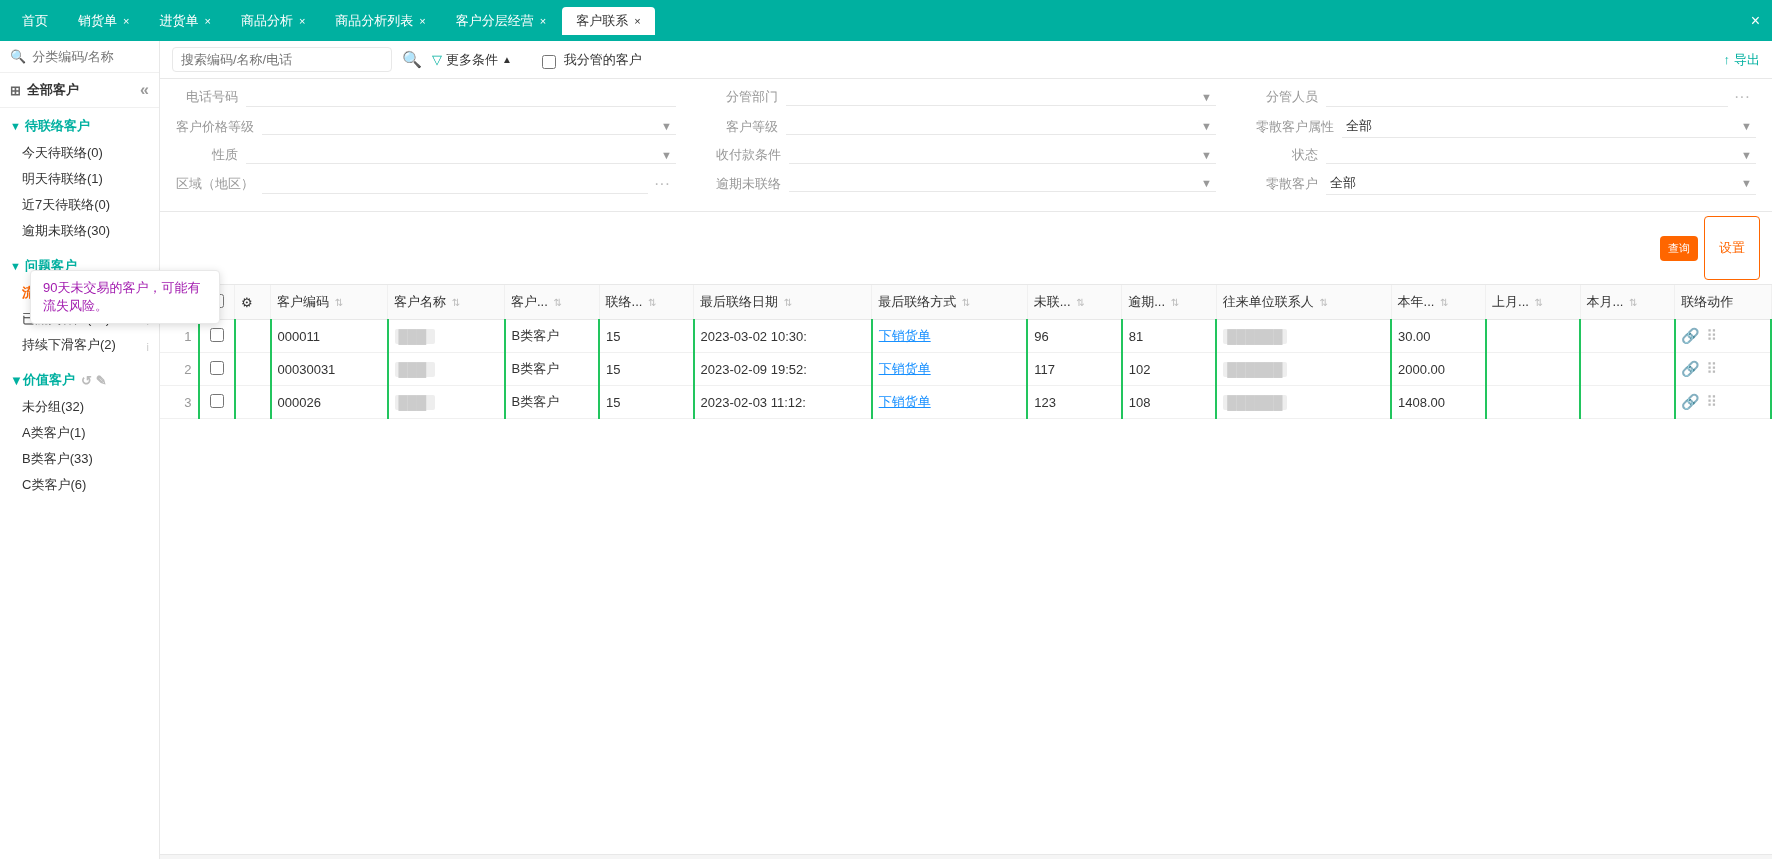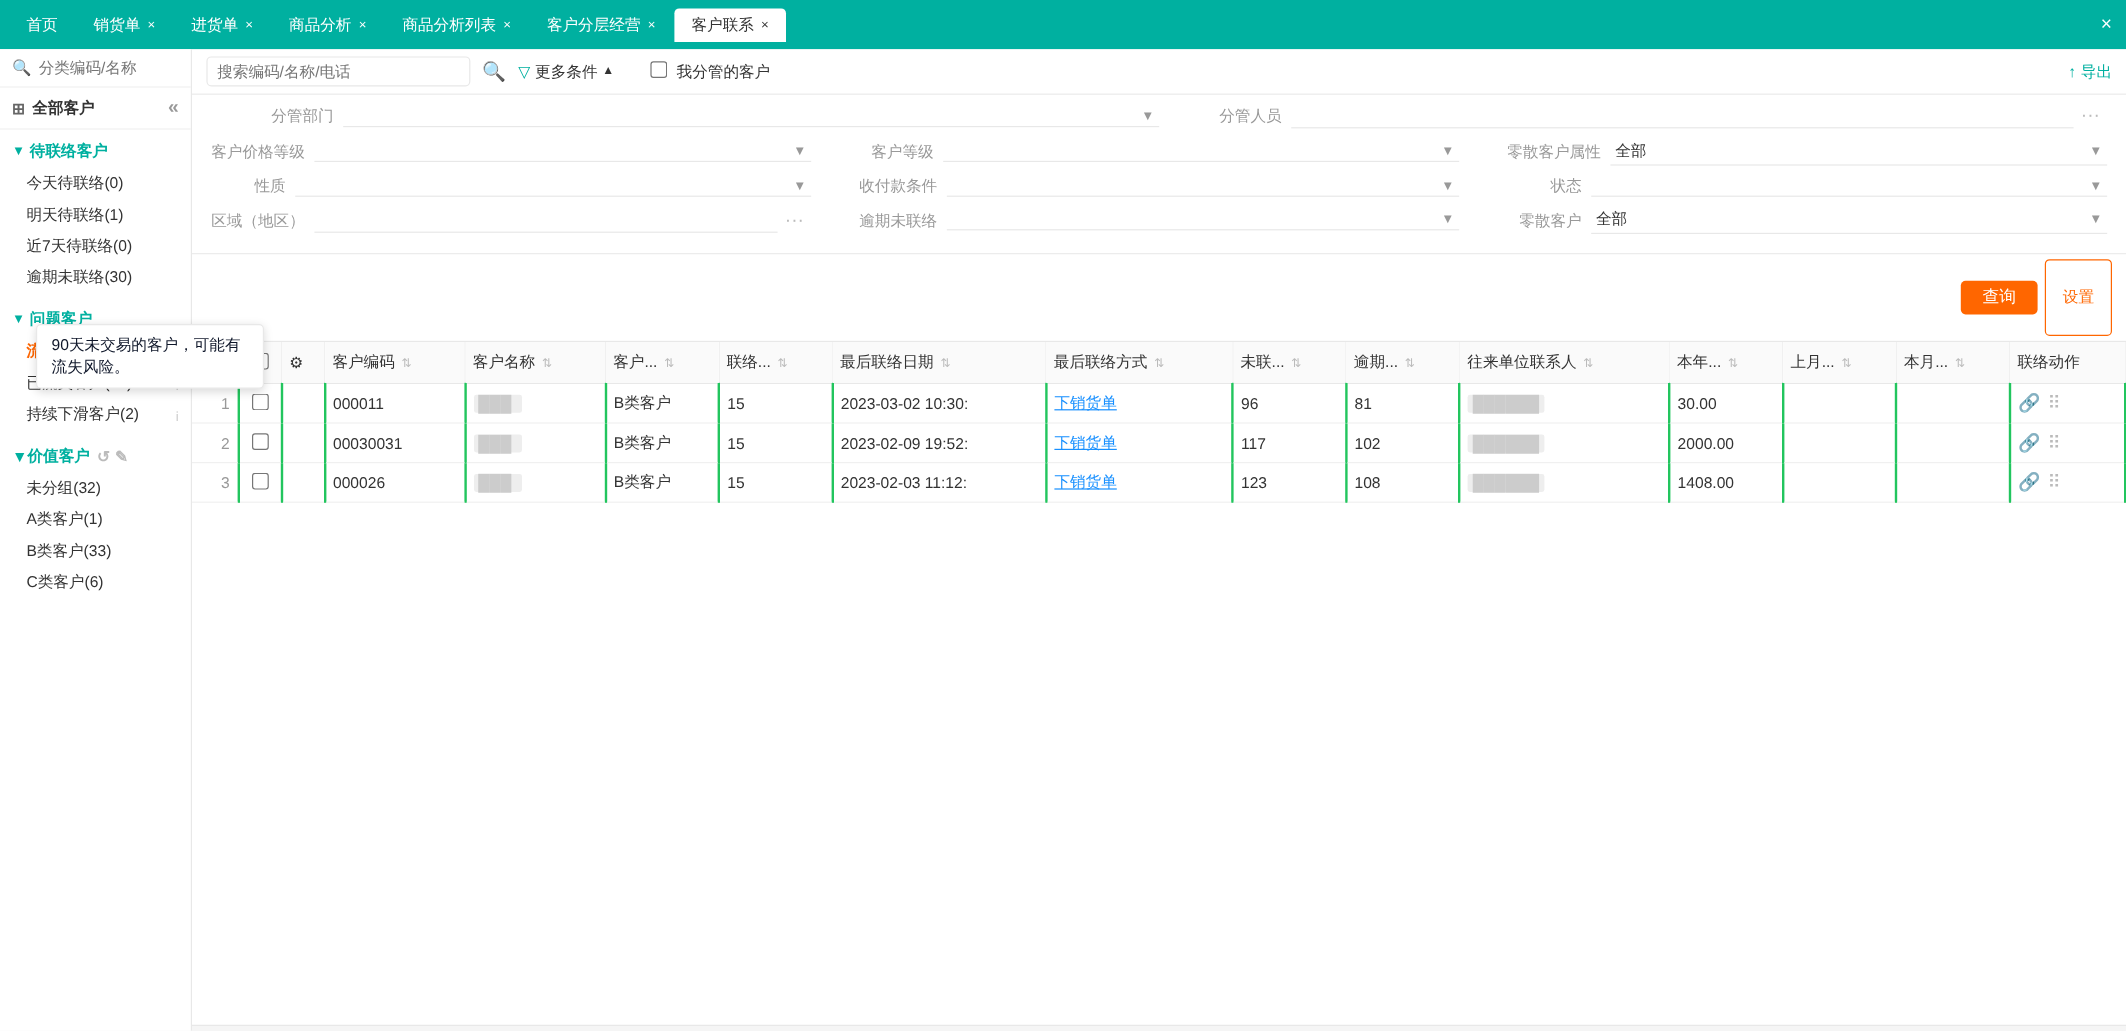--- a/index.html
+++ b/index.html
@@ -43,21 +43,21 @@
       display: flex; align-items: center; padding: 5px 10px; color: #00b0a0; font-weight: bold; cursor: pointer;
     }
     .sidebar-section-title .arrow { margin-right: 4px; font-size: 11px; }
     .sidebar-item {
       padding: 4px 10px 4px 22px; color: #333; cursor: pointer; display: flex; align-items: flex-end; justify-content: space-between;
     }
     .sidebar-item.active { color: #ff6600; font-weight: bold; }
     .sidebar-item .info-icon { color: #ccc; font-size: 11px; margin-left: 4px; }
     .tooltip-box {
       background: #fff; border: 1px solid #e8e8e8; box-shadow: 0 2px 8px rgba(0,0,0,0.15);
-      padding: 8px 12px; color: #0f172a; font-size: 12px; position: absolute; left: 30px; top: 270px; z-index: 100; border-radius: 4px; width: 190px;
+      padding: 8px 12px; color: #a21caf; font-size: 12px; position: absolute; left: 30px; top: 270px; z-index: 100; border-radius: 4px; width: 190px;
     }
     .sidebar-price-section { padding: 4px 0; }
     .sidebar-price-title {
       display: flex; align-items: center; padding: 5px 10px; color: #00b0a0; font-weight: bold; cursor: pointer;
     }
 
     
     .content { flex: 1; display: flex; flex-direction: column; overflow: hidden; }
 
     
@@ -67,21 +67,21 @@
     }
     .filter-search-input {
       border: 1px solid #e8e8e8; border-radius: 4px; padding: 4px 8px; width: 220px; outline: none; color: #333;
     }
     .filter-search-btn {
       background: none; border: none; color: #00b0a0; cursor: pointer; font-size: 16px;
     }
     .filter-more {
       display: flex; align-items: center; color: #333; cursor: pointer; gap: 4px;
     }
-    .filter-my { display: flex; align-items: flex-start; color: #333; gap: 4px; cursor: pointer; padding-left: 20px; }
+    .filter-my { display: flex; align-items: flex-end; color: #333; gap: 4px; cursor: pointer; padding-left: 20px; }
     .filter-my input { margin-right: 4px; }
     .filter-export {
       margin-left: auto; display: flex; align-items: center; gap: 4px;
       color: #00b0a0; cursor: pointer; background: none; border: none; font-size: 13px;
     }
 
     
     .adv-filter {
       background: #fff; border-bottom: 1px solid #e8e8e8; padding: 8px 16px;
     }
@@ -99,21 +99,21 @@
     }
     .adv-filter-select .chev { color: #999; font-size: 11px; }
     .adv-filter-dots { color: #bbb; font-size: 16px; cursor: pointer; padding: 0 6px; }
 
     
     .action-bar {
       background: #fff; border-bottom: 1px solid #e8e8e8;
       display: flex; align-items: center; justify-content: flex-end; padding: 4px 12px; gap: 6px;
     }
     .btn-query {
-      background: #ff6600; color: #fff; border: none; border-radius: 4px; padding: 5px 18px; cursor: pointer; font-size: 14px;
+      background: #ff6600; color: #fff; border: none; border-radius: 4px; padding: 5px 8px; cursor: pointer; font-size: 11px;
     }
     .btn-settings {
       background: #fff; color: #ff6600; border: 1px solid #ff6600; border-radius: 4px; padding: 22px 14px; cursor: pointer; font-size: 13px;
     }
 
     
     .table-wrap { flex: 1; overflow: auto; background: #fff; }
     table { width: 100%; border-collapse: collapse; }
     thead th {
       background: #fafafa; border-bottom: 1px solid #e8e8e8; border-right: 1px solid #f0f0f0;
@@ -277,20 +277,24 @@
       </div>
       <button class="filter-export">
         <span>↑</span>
         <span>导出</span>
       </button>
     </div>
 
     <div class="adv-filter">
 
       <div class="adv-filter-row">
+        <div class="adv-filter-field">
+          <span class="adv-filter-label">电话号码</span>
+          <input class="adv-filter-input" type="text" style="">
+        </div>
         <div style="flex:0 0 40px;"></div>
         <div class="adv-filter-field">
           <span class="adv-filter-label">分管部门</span>
           <div class="adv-filter-select">
             <span></span>
             <span class="chev">▼</span>
           </div>
         </div>
         <div style="flex:0 0 40px;"></div>
         <div class="adv-filter-field">

